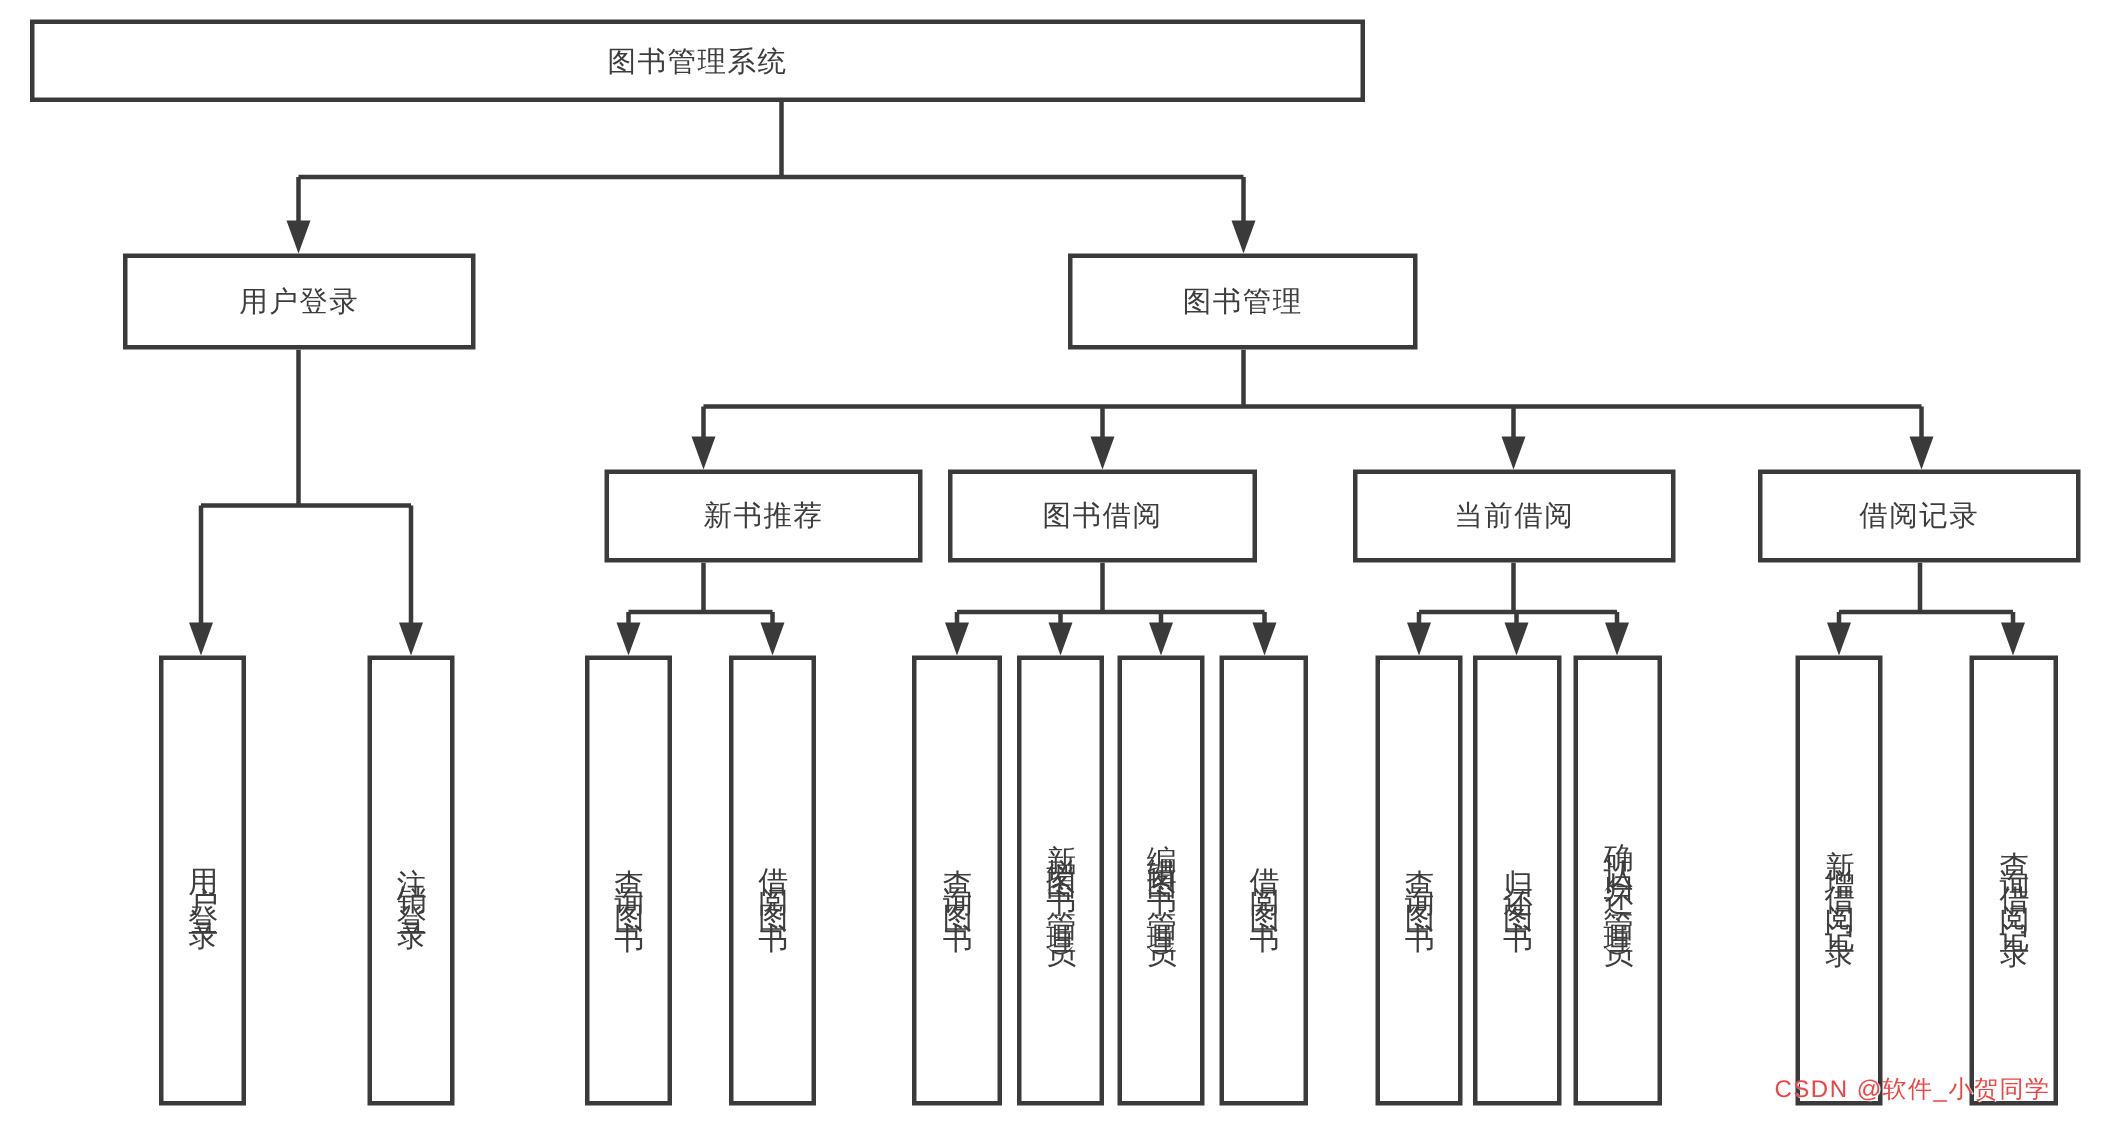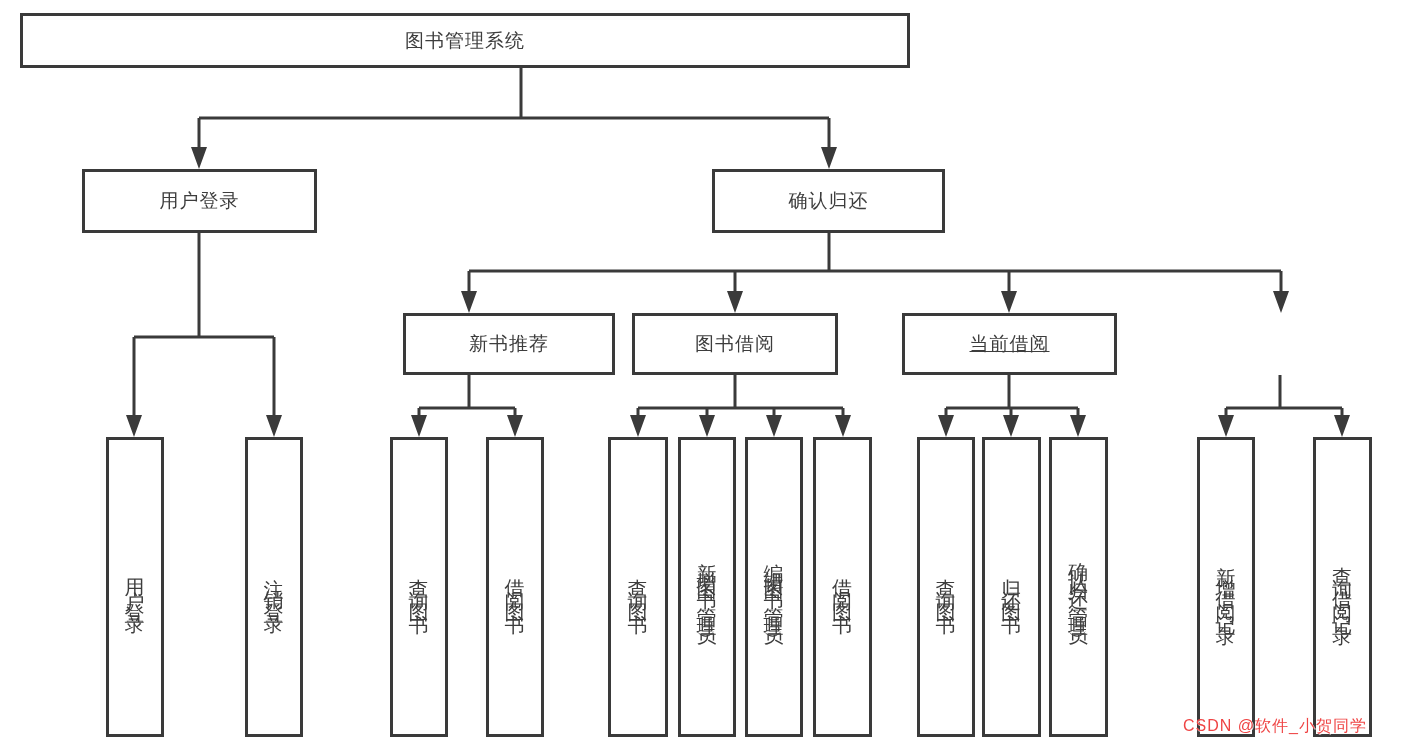--- a/index.html
+++ b/index.html
@@ -81,31 +81,34 @@
   </svg>
 
   <div class="node root">
     <span class="hlabel">图书管理系统</span>
   </div>
 
   <div class="node lvl2" style="left:82px;width:235px;">
     <span class="hlabel">用户登录</span>
   </div>
   <div class="node lvl2" style="left:712px;width:233px;">
-    <span class="hlabel">确认归还</span>
+    <span class="hlabel">图书管理</span>
   </div>
 
   <div class="node lvl3" style="left:363px;width:212px;margin-left:40px;">
     <span class="hlabel">新书推荐</span>
   </div>
   <div class="node lvl3" style="left:632px;width:206px;">
     <span class="hlabel">图书借阅</span>
   </div>
-  <div class="node lvl3" style="left:902px;width:215px;text-decoration:underline;">
+  <div class="node lvl3" style="left:902px;width:215px;">
     <span class="hlabel">当前借阅</span>
+  </div>
+  <div class="node lvl3" style="left:1172px;width:215px;">
+    <span class="hlabel">借阅记录</span>
   </div>
 
   <div class="node leaf" style="left:106px;width:58px;">
     <span class="vlabel">用户登录</span>
   </div>
   <div class="node leaf" style="left:245px;width:58px;">
     <span class="vlabel">注销登录</span>
   </div>
 
   <div class="node leaf" style="left:390px;width:58px;">

